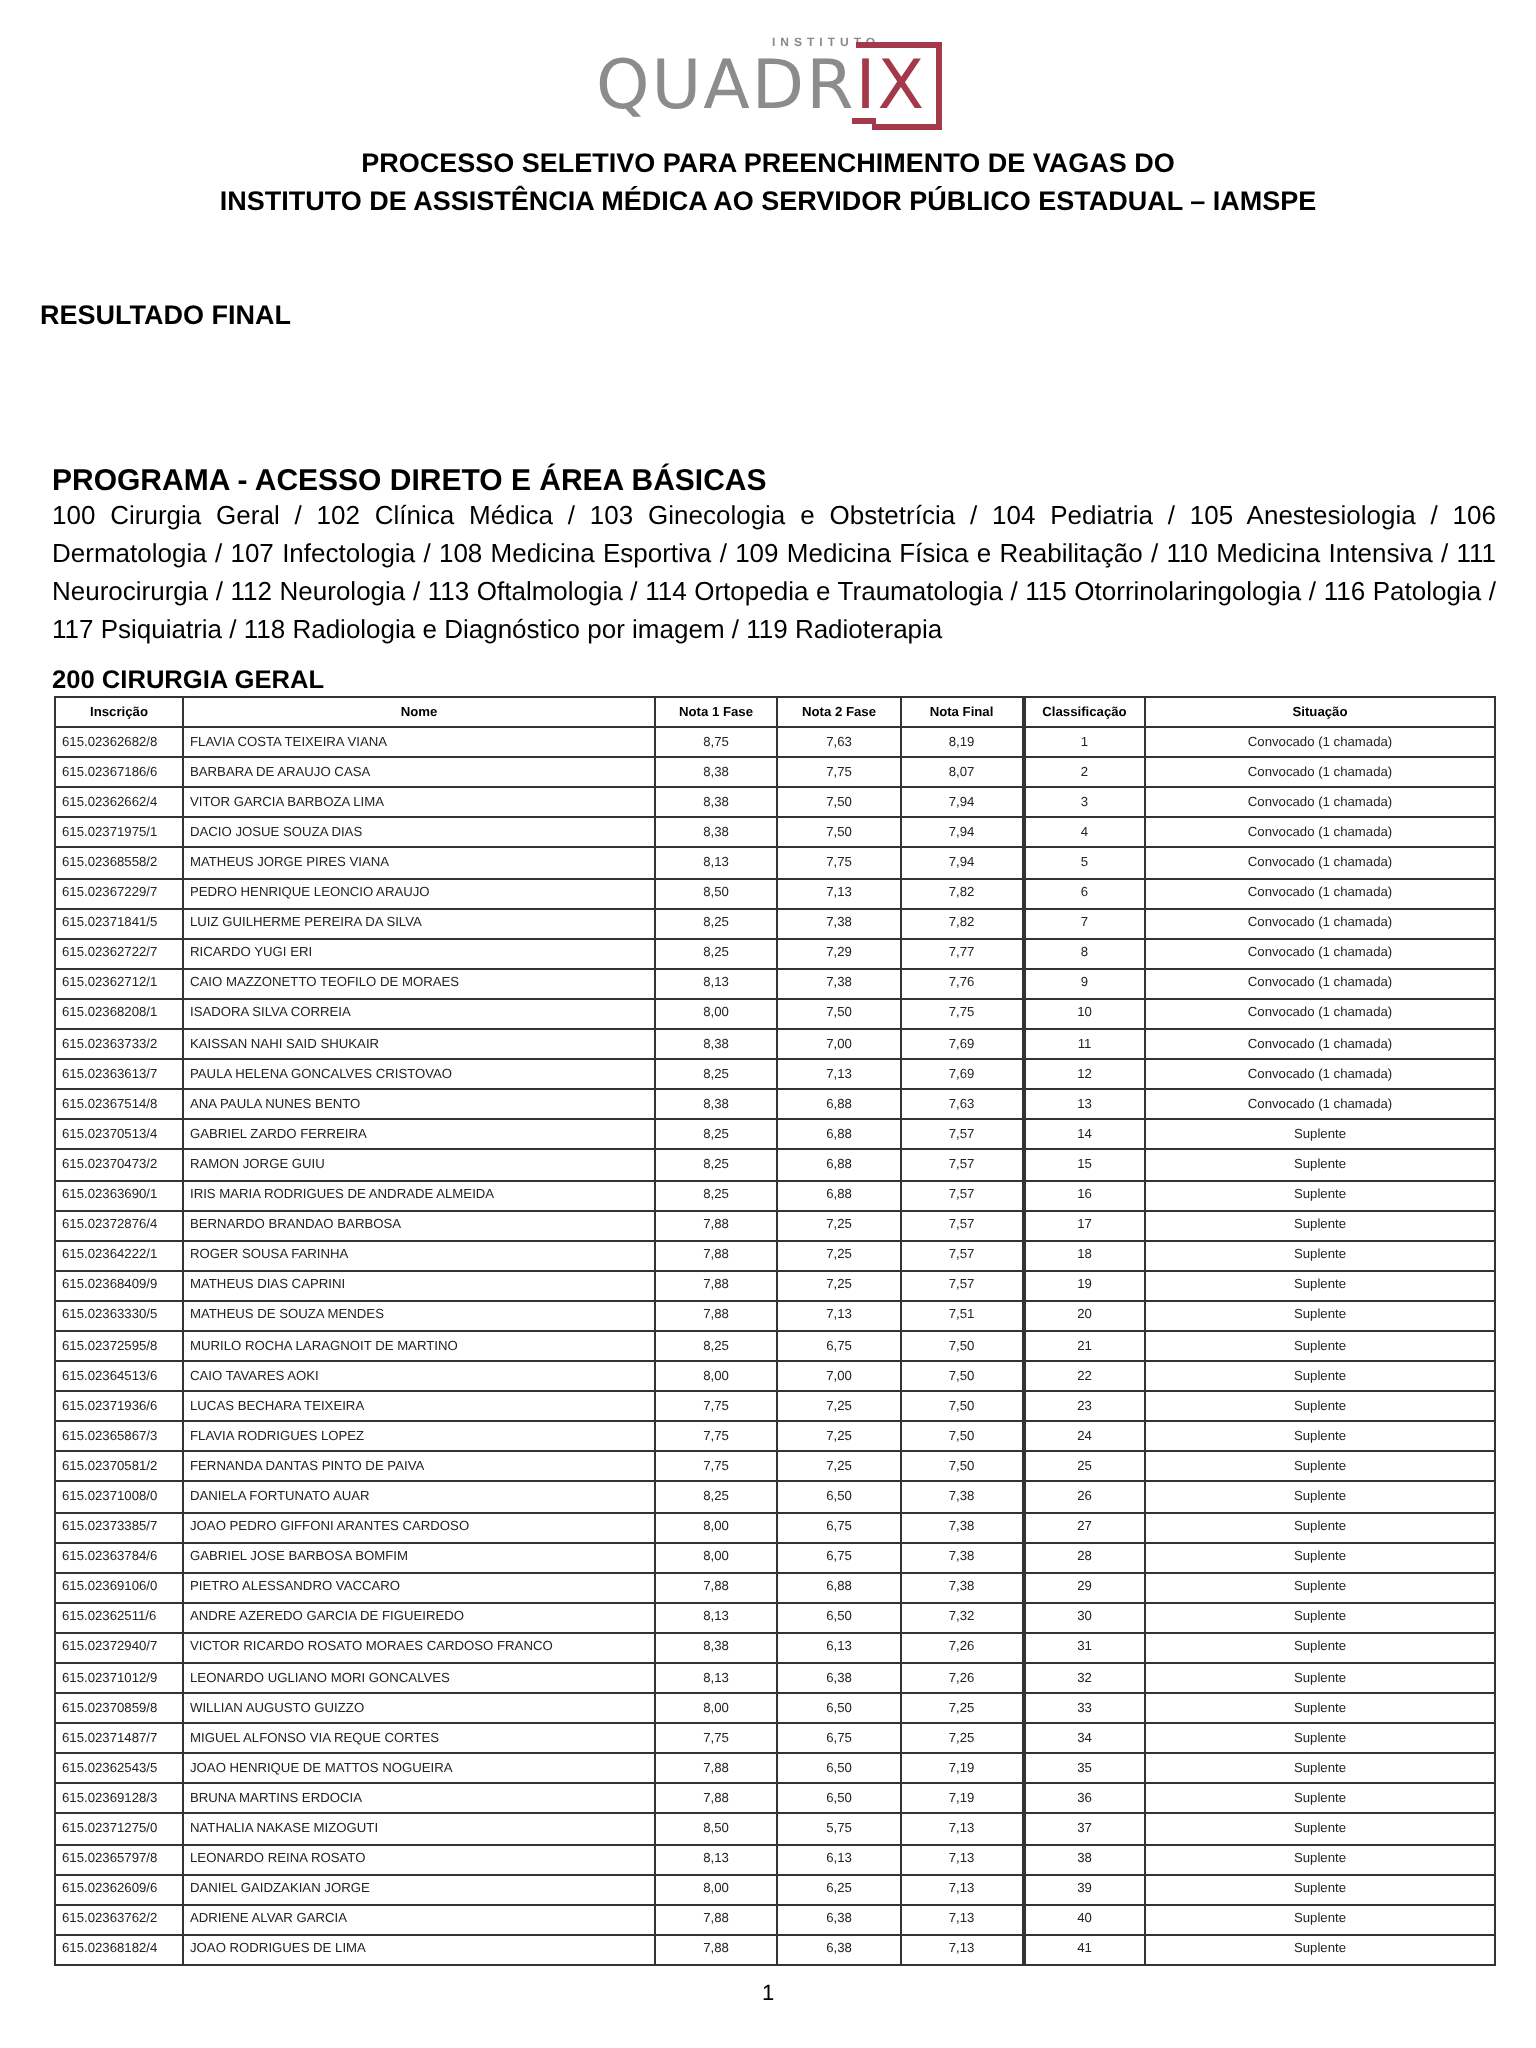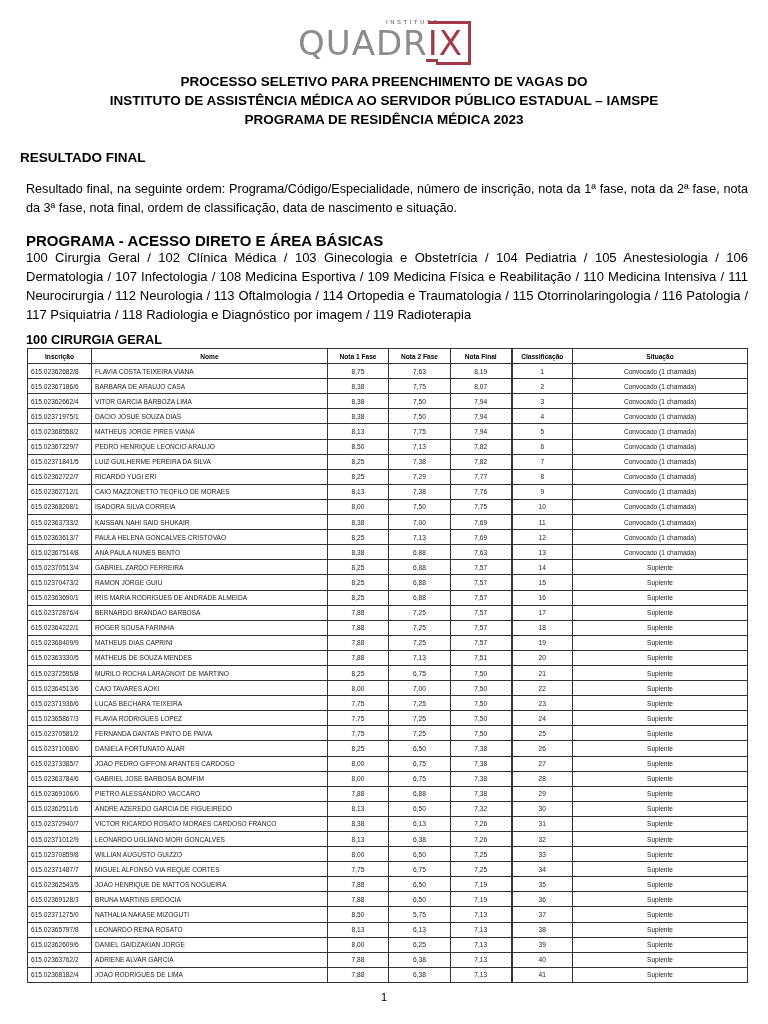--- a/index.html
+++ b/index.html
@@ -54,31 +54,29 @@
     <span class="logo-small">INSTITUTO</span>
     <div class="logo-box-top"></div>
     <div class="logo-box"></div>
     <div class="logo-box-bottom"></div>
     <span class="logo-word"><span>QUADR</span><span class="ix">IX</span></span>
   </div>
 
   <div class="header">
     <div>PROCESSO SELETIVO PARA PREENCHIMENTO DE VAGAS DO</div>
     <div>INSTITUTO DE ASSISTÊNCIA MÉDICA AO SERVIDOR PÚBLICO ESTADUAL – IAMSPE</div>
-    <div>PROGRAMA DE RESIDÊNCIA MÉDICA 2023</div>
   </div>
 
   <div class="subtitle">RESULTADO FINAL</div>
 
-  <div class="intro">Resultado final, na seguinte ordem: Programa/Código/Especialidade, número de inscrição, nota da 1ª fase, nota da 2ª fase, nota da 3ª fase, nota final, ordem de classificação, data de nascimento e situação.</div>
 
   <div class="program-title">PROGRAMA - ACESSO DIRETO E ÁREA BÁSICAS</div>
   <div class="program-list">100 Cirurgia Geral / 102 Clínica Médica / 103 Ginecologia e Obstetrícia / 104 Pediatria / 105 Anestesiologia / 106 Dermatologia / 107 Infectologia / 108 Medicina Esportiva / 109 Medicina Física e Reabilitação / 110 Medicina Intensiva / 111 Neurocirurgia / 112 Neurologia / 113 Oftalmologia / 114 Ortopedia e Traumatologia / 115 Otorrinolaringologia / 116 Patologia / 117 Psiquiatria / 118 Radiologia e Diagnóstico por imagem / 119 Radioterapia</div>
 
-  <div class="section-title">100 CIRURGIA GERAL</div>
+  <div class="section-title">200 CIRURGIA GERAL</div>
 
   <table class="results">
     <colgroup>
       <col class="col-insc">
         <col class="col-nome">
         <col class="col-n1">
         <col class="col-n2">
         <col class="col-nf">
         <col class="col-cl">
         <col class="col-sit">

